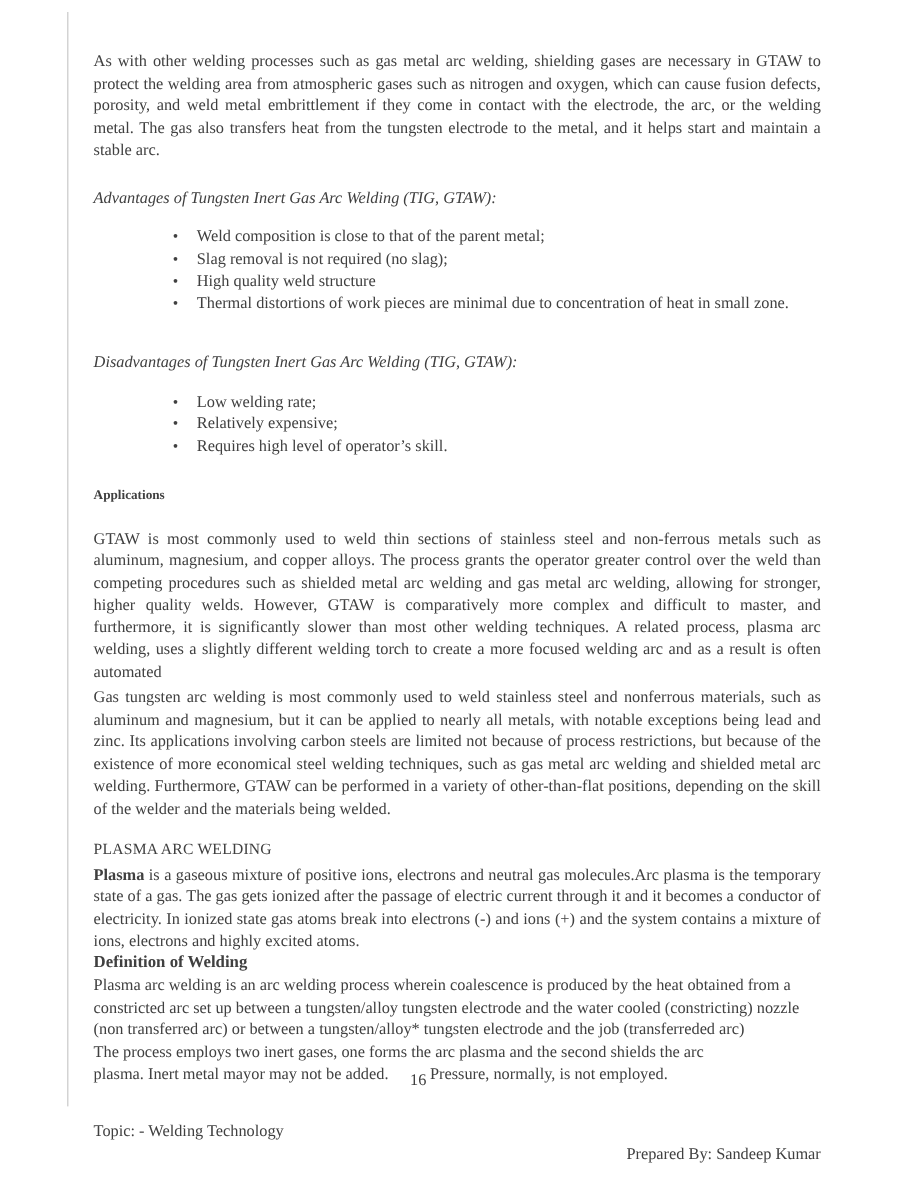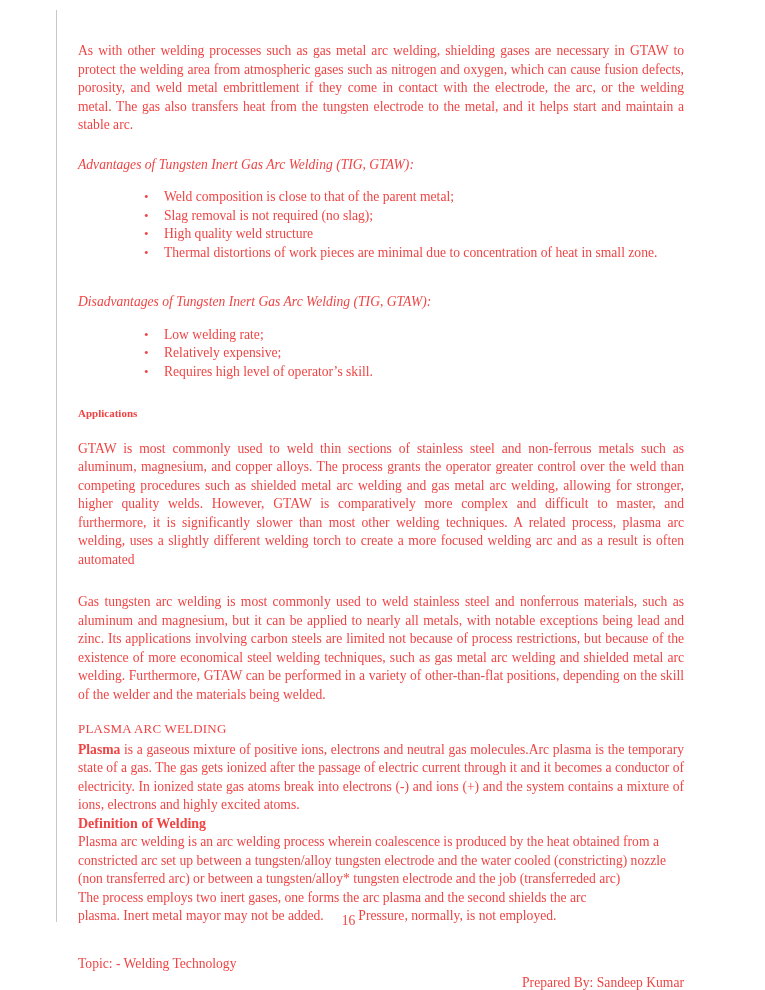--- a/index.html
+++ b/index.html
@@ -6,21 +6,21 @@
     margin: 0;
     padding: 0;
     background: #ffffff;
   }
   .page {
     position: relative;
     width: 765px;
     height: 990px;
     background: #ffffff;
     font-family: "Liberation Serif", serif;
-    color: #ef4444;
+    color: #404040;
     overflow: hidden;
   }
   .scan-line {
     position: absolute;
     left: 56px;
     top: 10px;
     width: 1px;
     height: 912px;
     background: #c9c9c9;
   }
@@ -55,21 +55,21 @@
     left: -20px;
     font-size: 13px;
   }
   .gap-before-disadv { margin-top: 31px; }
   .section-heading {
     font-weight: bold;
     font-size: 11px;
     margin-top: 23px;
   }
   .para-apps1 { margin-top: 17px; }
-  .para-apps2 { margin-top: 24px; }
+  .para-apps2 { margin-top: 3px; }
   .chapter-heading {
     font-weight: normal;
     font-size: 13px;
     text-align: left;
     margin-top: 16px;
     letter-spacing: 0.2px;
   }
   .plasma-intro { margin-top: 2px; }
   .bold-inline { font-weight: bold; }
   .def-heading {

